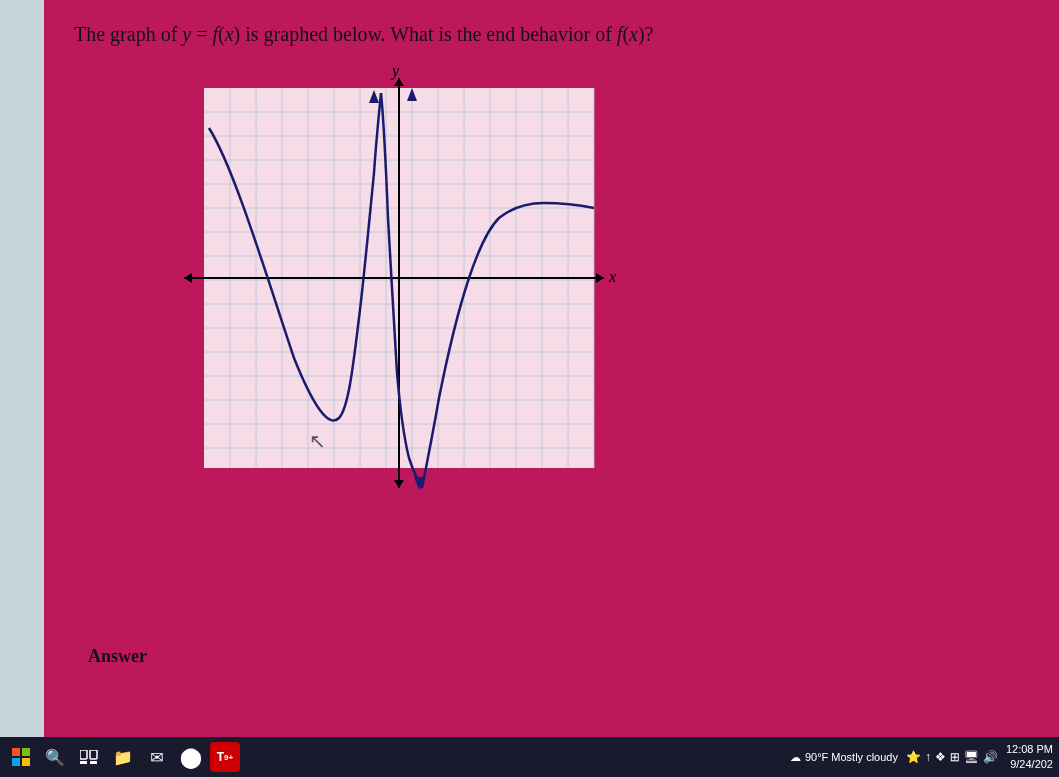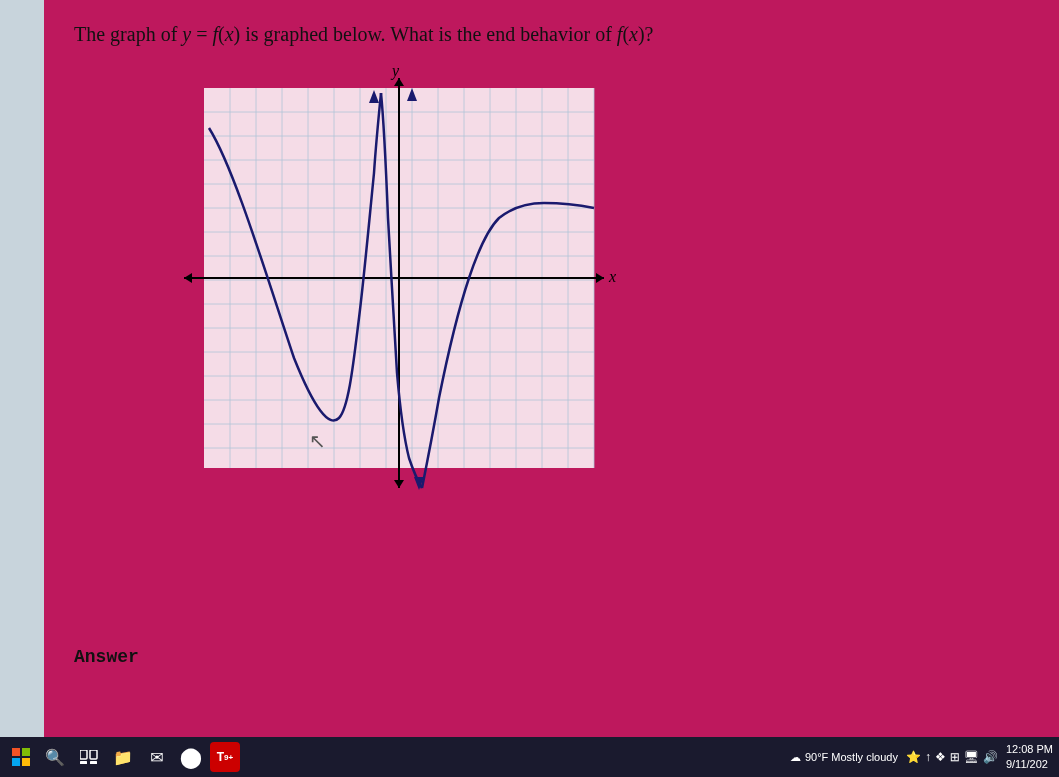--- a/index.html
+++ b/index.html
@@ -79,25 +79,25 @@
       position: absolute;
       top: 0;
       left: 0;
       width: 100%;
       height: 100%;
     }
 
     .answer-label {
       position: absolute;
       bottom: 70px;
-      left: 30px;
+      left: 44px;
       font-size: 18px;
       font-weight: bold;
       color: #111;
-      font-family: Liberation Mono, monospace;
+      font-family: Liberation Serif, serif;
     }
 
     
     .taskbar {
       position: absolute;
       bottom: 0;
       left: 0;
       right: 0;
       height: 40px;
       background: #1a1a2e;
@@ -140,21 +140,21 @@
       gap: 4px;
       color: white;
       font-size: 11px;
       font-family: Arial, sans-serif;
     }
 
     .time-display {
       color: white;
       font-size: 11px;
       font-family: Arial, sans-serif;
-      text-align: left;
+      text-align: right;
       line-height: 1.4;
     }
 
     .play-circle {
       width: 18px;
       height: 18px;
       border-radius: 50%;
       background: #1a73e8;
       display: flex;
       align-items: center;
@@ -310,16 +310,16 @@
     <div style="display:flex; gap:4px; color:white; font-size:12px;">
       <span>⭐</span>
       <span>↑</span>
       <span>❖</span>
       <span>⊞</span>
       <span>🖥</span>
       <span>🔊</span>
     </div>
     <div class="time-display">
       <div>12:08 PM</div>
-      <div>9/11/202</div>
+      <div>9/24/202</div>
     </div>
   </div>
 </div>
 
 </body></html>

